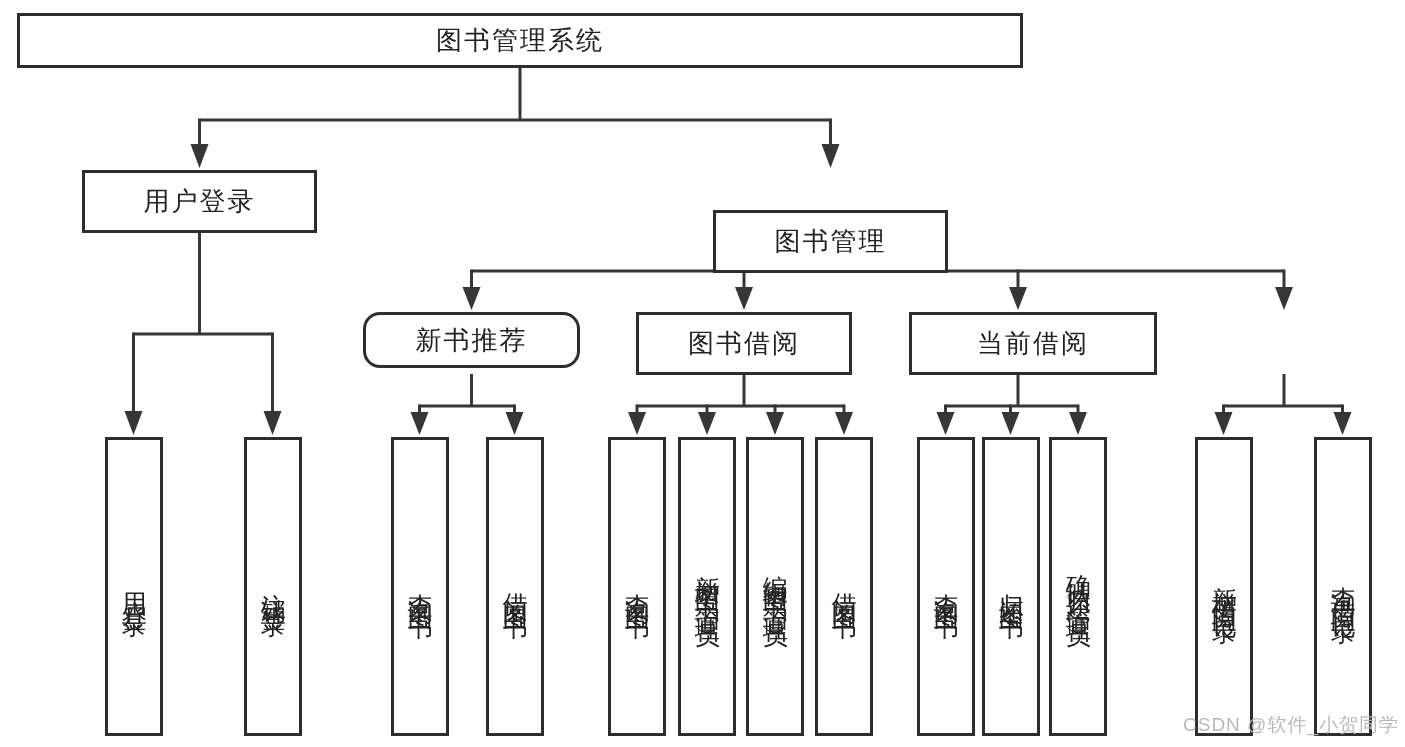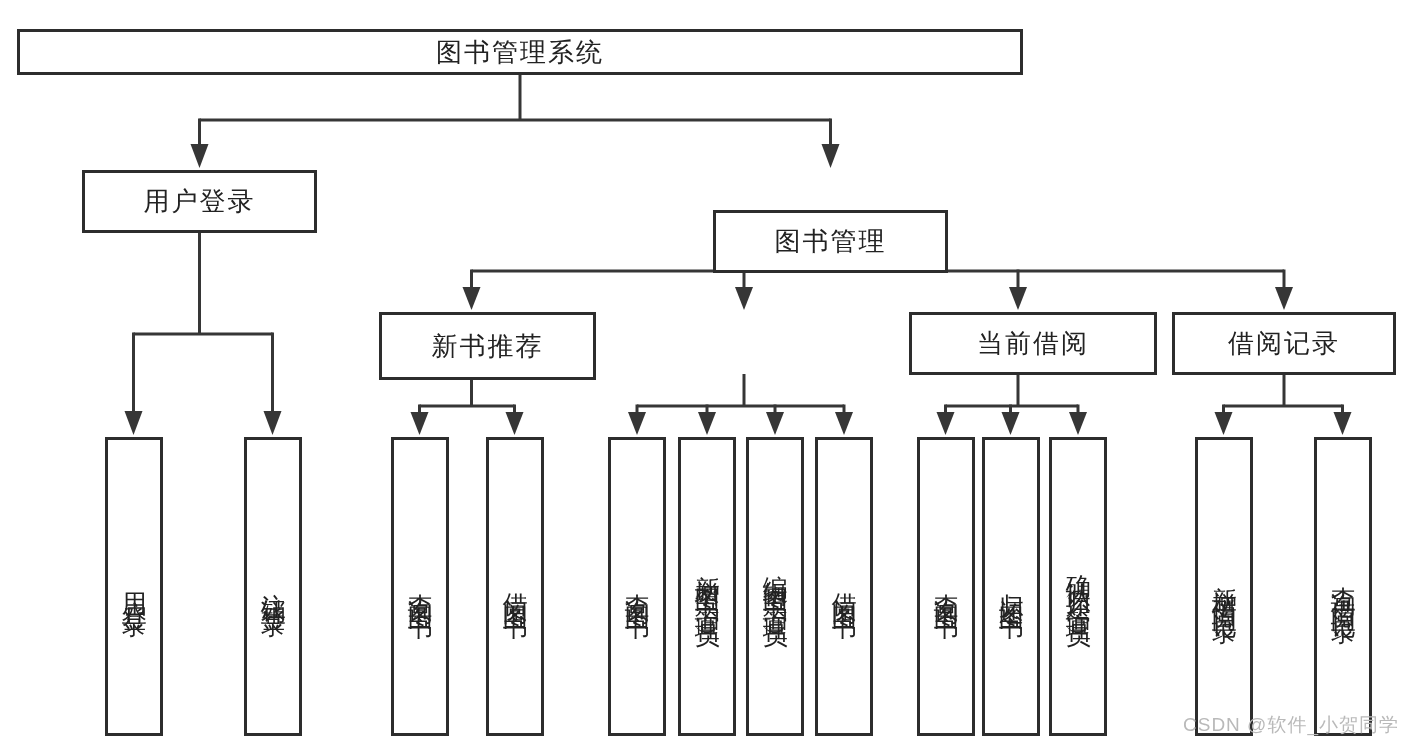--- a/index.html
+++ b/index.html
@@ -142,40 +142,40 @@
     <g>
       <path d="M1284 374 V406"></path>
       <path d="M1223.5 406 H1342.5"></path>
       <path d="M1223.5 404.5 V414"></path>
       <polygon points="1214.5,412 1232.5,412 1223.5,435"></polygon>
       <path d="M1342.5 404.5 V414"></path>
       <polygon points="1333.5,412 1351.5,412 1342.5,435"></polygon>
     </g>
   </svg>
 
-  <div class="node hbox" style="left:17px; top:29px; width:1006px; height:46px;">
+  <div class="node hbox" style="left:17px; top:13px; width:1006px; height:55px;">
     <span>图书管理系统</span>
   </div>
 
   <div class="node hbox" style="left:82px; top:170px; width:235px; height:63px;">
     <span>用户登录</span>
   </div>
   <div class="node hbox" style="left:713px; top:170px; width:235px; height:63px;margin-top:40px;">
     <span>图书管理</span>
   </div>
 
-  <div class="node hbox" style="left:379px; top:312px; width:217px; height:68px;">
+  <div class="node hbox" style="left:363px; top:312px; width:217px; height:56px;border-radius:17px;">
     <span>新书推荐</span>
+  </div>
+  <div class="node hbox" style="left:636px; top:312px; width:216px; height:63px;">
+    <span>图书借阅</span>
   </div>
   <div class="node hbox" style="left:909px; top:312px; width:248px; height:63px;">
     <span>当前借阅</span>
   </div>
-  <div class="node hbox" style="left:1172px; top:312px; width:224px; height:63px;">
-    <span>借阅记录</span>
-  </div>
 
   <div class="node vbox" style="left:105px; top:437px; width:58px; height:299px;">
     <span class="vlabel">用户登录</span>
   </div>
   <div class="node vbox" style="left:244px; top:437px; width:58px; height:299px;">
     <span class="vlabel">注销登录</span>
   </div>
 
   <div class="node vbox" style="left:391px; top:437px; width:58px; height:299px;">
     <span class="vlabel">查询图书</span>

